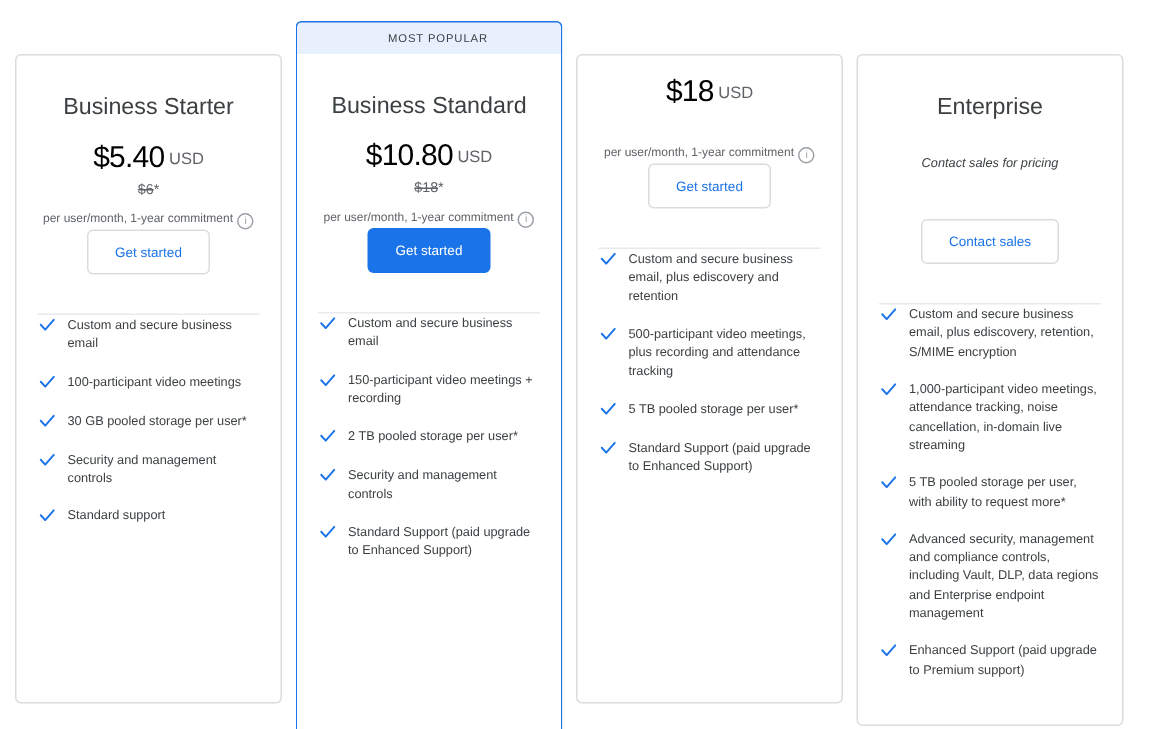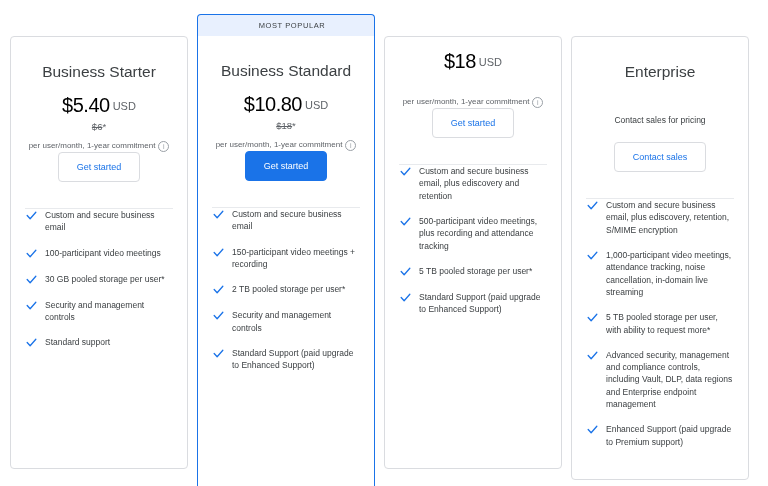--- a/index.html
+++ b/index.html
@@ -122,22 +122,23 @@
     font-size: 7px;
     line-height: 9px;
     text-align: center;
     vertical-align: -1px;
     margin-left: 3px;
   }
   .contact-note {
     text-align: center;
     font-size: 8.5px;
     color: #3c4043;
-    margin-top: 34px;
+    margin-top: 22px;
     margin-bottom: 2px;
+    font-style: italic;
   }
   .cta-wrap {
     display: flex;
     justify-content: center;
   }
   .btn {
     font-size: 9px;
     padding: 9px 18px;
     border-radius: 4px;
     border: 1px solid #dadce0;
@@ -344,21 +345,21 @@
           <span class="feat-text">Standard Support (paid upgrade to Enhanced Support)</span>
         </div>
       </div>
     </div>
   </div>
 
   <div class="plan-col">
     <div class="card plain-top">
       <div class="plan-name">Enterprise</div>
       <div class="contact-note">Contact sales for pricing</div>
-      <div class="cta-wrap" style="margin-top:17px;">
+      <div class="cta-wrap" style="margin-top:33px;">
         <button class="btn">Contact sales</button>
       </div>
       <div class="features">
         <div class="feat">
           <span class="check">
               <svg width="13" height="13" viewBox="0 0 24 24" fill="none" stroke="#1a73e8" stroke-width="2.4" stroke-linecap="round" stroke-linejoin="round">
                 <polyline points="4,12 9.5,18 20,6"></polyline>
               </svg>
             </span>
           <span class="feat-text">Custom and secure business email, plus ediscovery, retention, S/MIME encryption</span>

